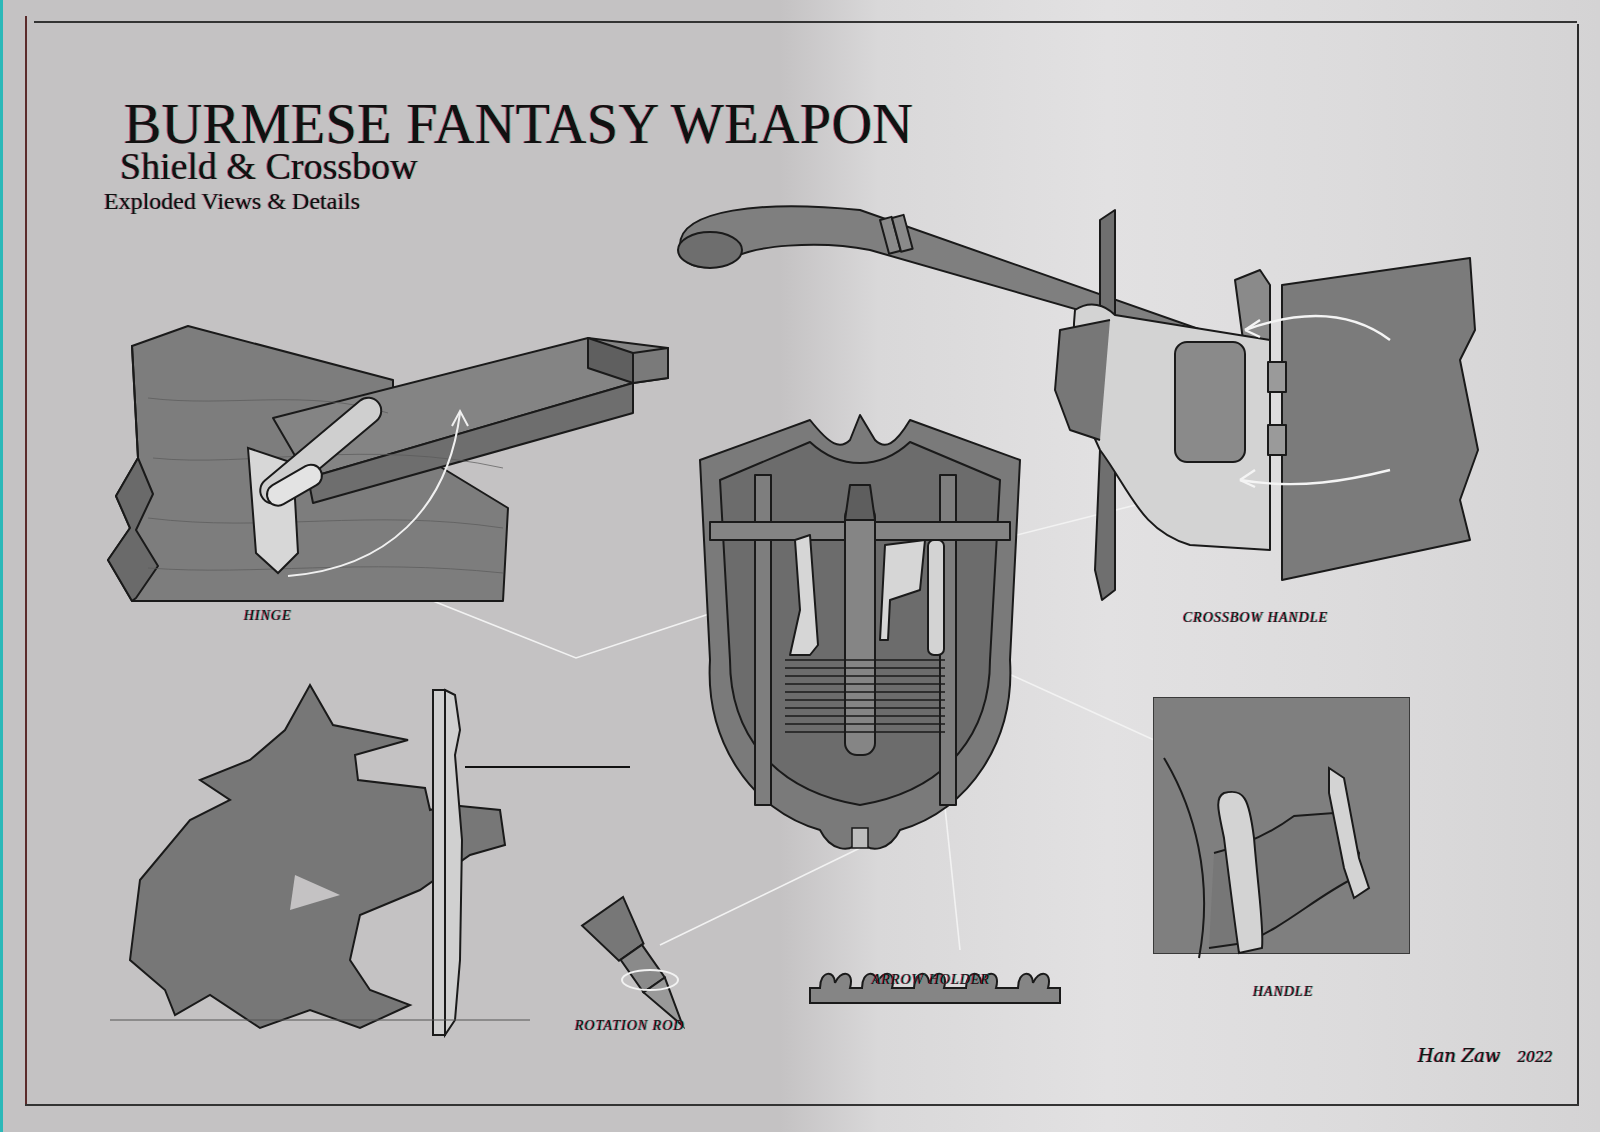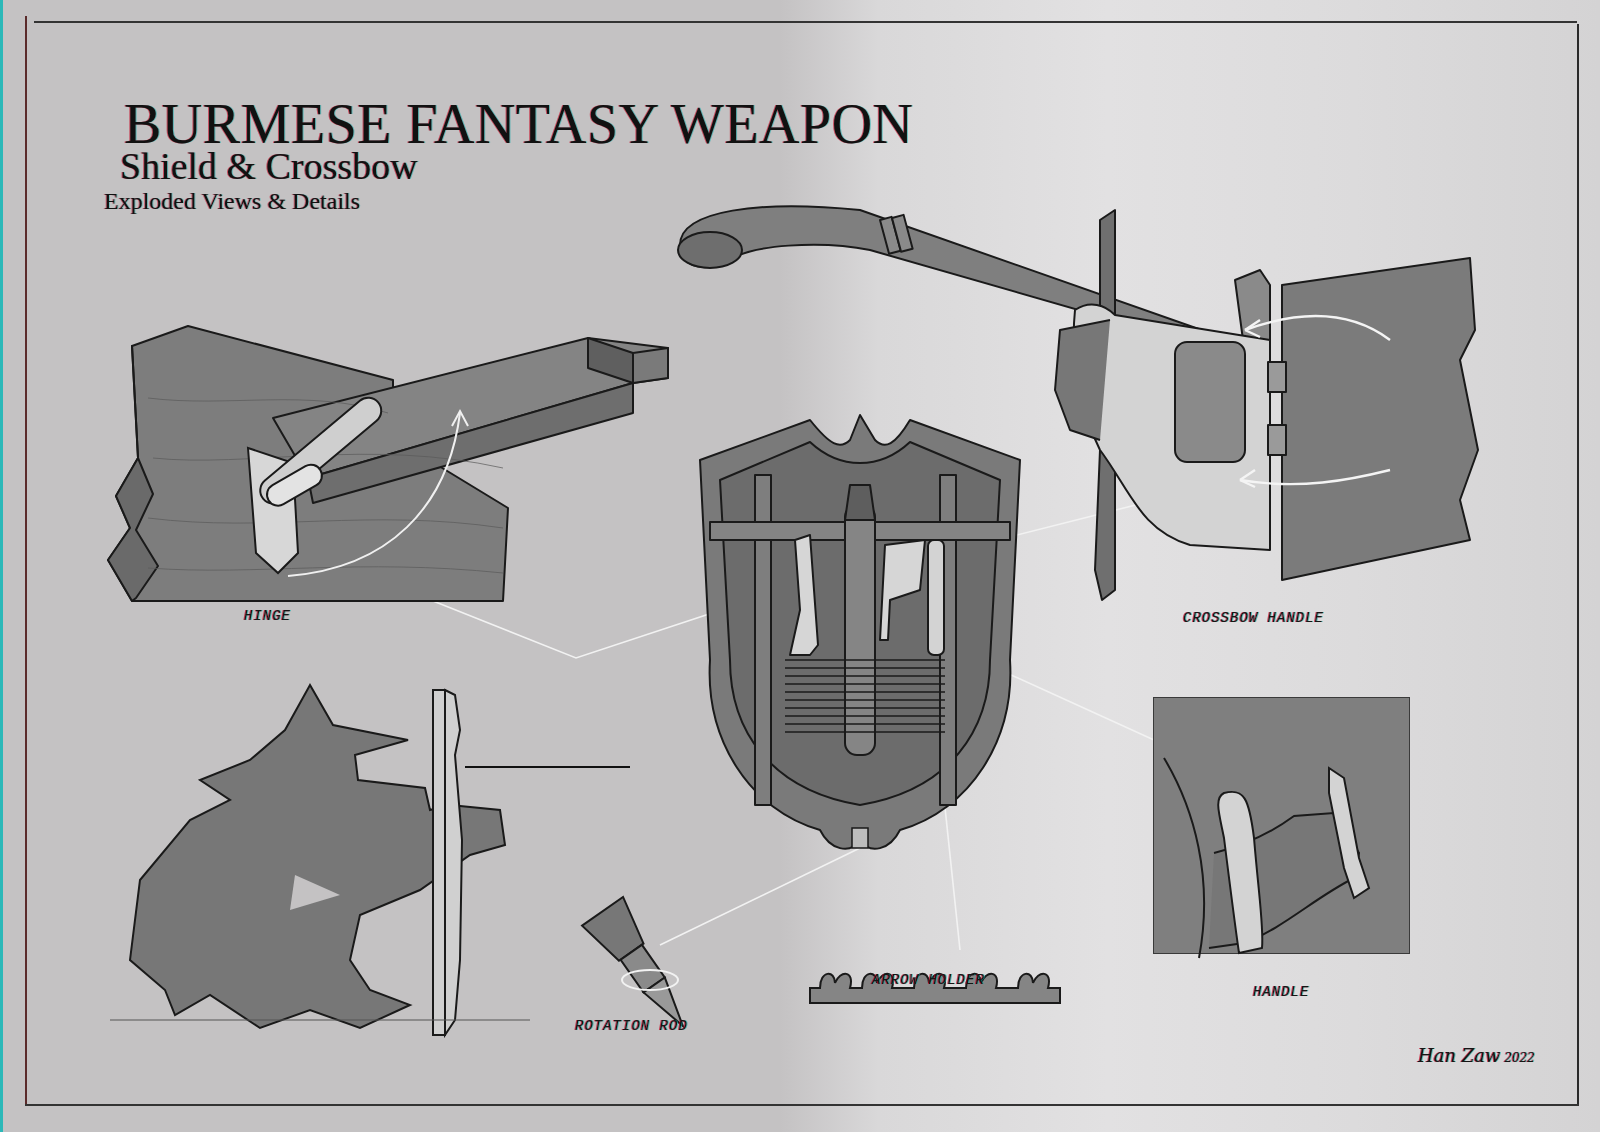--- a/index.html
+++ b/index.html
@@ -23,30 +23,30 @@
     }
     .subtitle {
       position:absolute; left:120px; top:144px; font-size:38px; color:#111; margin:0; font-weight:normal;
       text-shadow: -1px 0 0 rgba(200,0,30,0.6), 1px 0 0 rgba(0,170,170,0.5);
     }
     .subsub {
       position:absolute; left:104px; top:188px; font-size:24px; color:#111; margin:0; font-weight:normal;
       text-shadow: -1px 0 0 rgba(200,0,30,0.5), 1px 0 0 rgba(0,170,170,0.4);
     }
     .label {
-      position:absolute; font-family:Liberation Mono, monospace; font-size:14px; letter-spacing:1px;
+      position:absolute; font-family:Liberation Serif, serif; font-size:14px; letter-spacing:1px;
       color:#151515; font-variant: small-caps; text-transform: uppercase; font-style: italic;
       text-shadow: -1px 0 0 rgba(200,0,30,0.7), 1px 0 0 rgba(0,170,170,0.6);
     }
     .sig {
       position:absolute; left:1418px; top:1045px; font-family:"DejaVu Serif", serif; font-style:italic;
       font-size:18px; color:#151515;
       text-shadow: -1px 0 0 rgba(200,0,30,0.7), 1px 0 0 rgba(0,170,170,0.6);
     }
-    .sig-year { font-size:12px; margin-left:4px; }
+    .sig-year { font-size:14px; margin-left:17px; }
     svg { position:absolute; overflow:visible; }
     .handle-box { position:absolute; left:1153px; top:697px; width:255px; height:255px; background:#7f7f7f; border:1px solid #3a3a3a; }
   </style>
 </head>
 <body>
 
 <div class="bg-right"></div>
 <div class="left-edge"></div>
 <div class="frame-top"></div>
 <div class="frame-left"></div>

